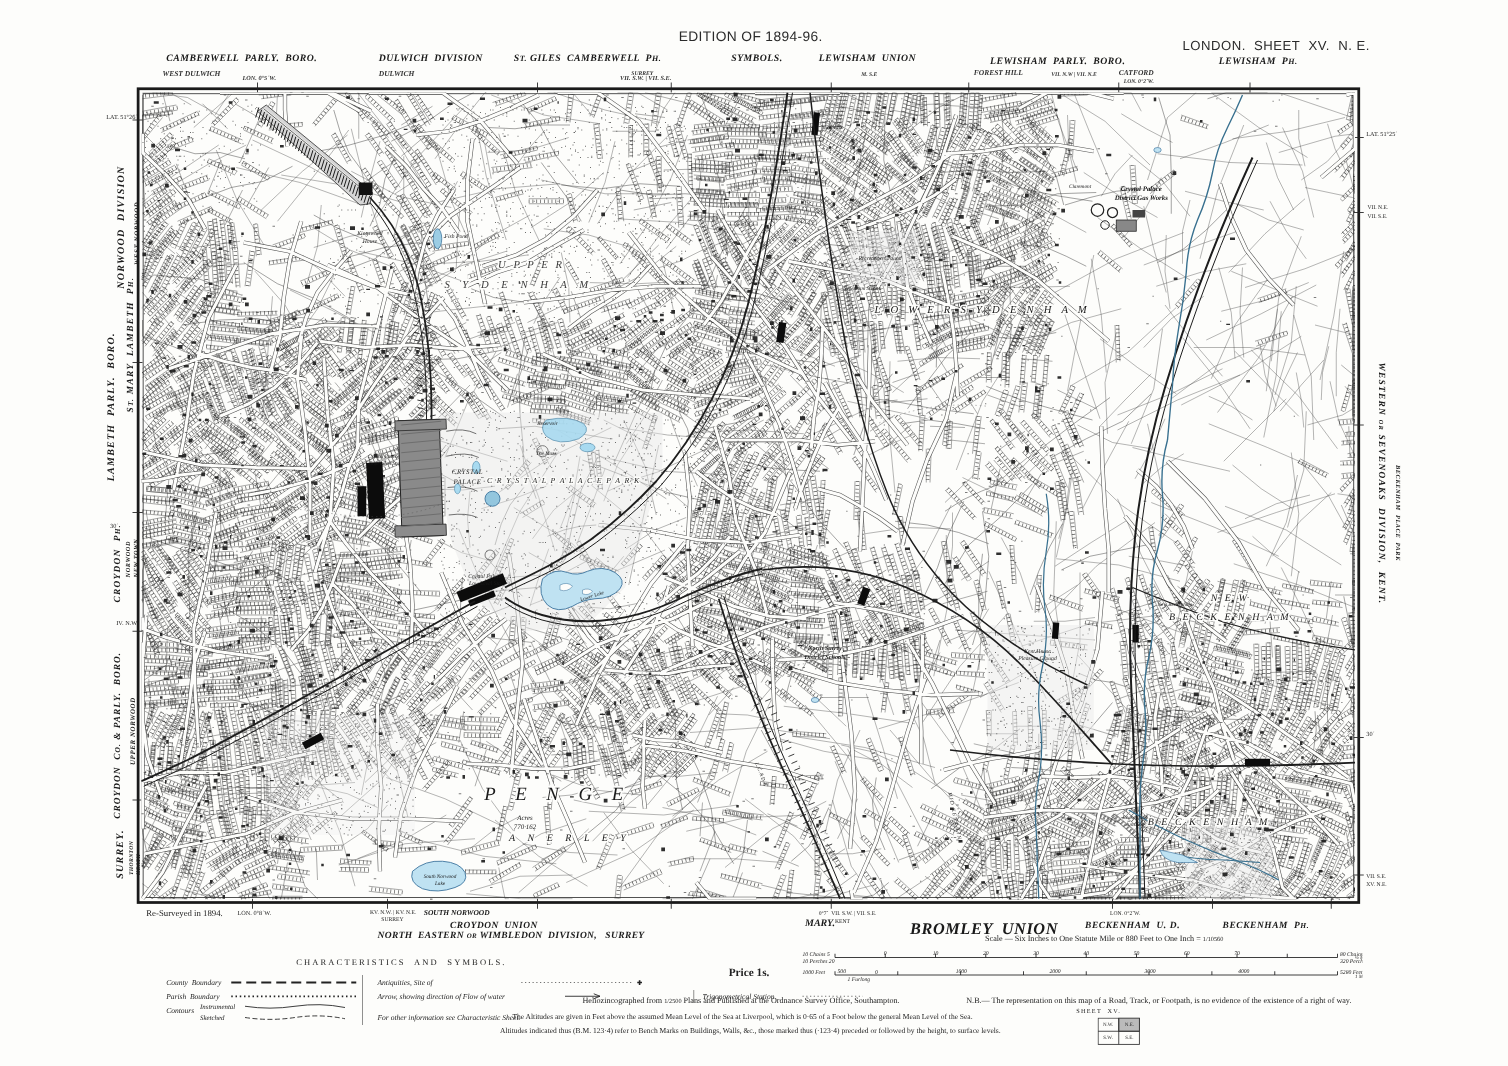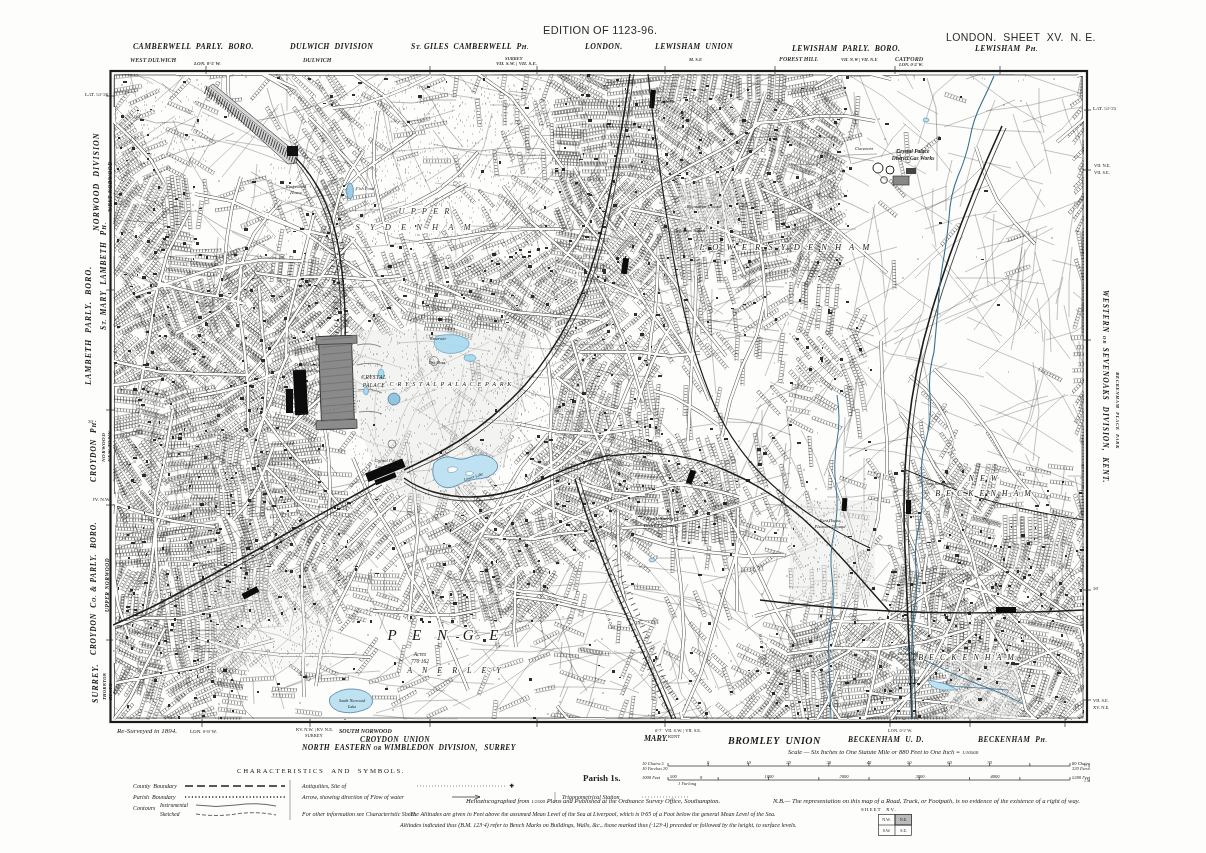--- a/index.html
+++ b/index.html
@@ -1,35 +1,35 @@
 <!DOCTYPE html>
 <html><head><meta charset="utf-8"><style>
 html,body{margin:0;padding:0;background:#fdfdfb;width:1206px;height:853px;overflow:hidden}
 .pg{position:absolute;top:0;left:0;width:1206px;height:853px;background:#fdfdfb;font-family:"Liberation Serif",serif;color:#1a1a1a}
 .t{position:absolute;white-space:nowrap}
 .sans{font-family:"Liberation Sans",sans-serif}
 .bi{font-style:italic;font-weight:bold}
-.it{font-style:italic}
+.it{}
 .rl{transform-origin:0 0;transform:rotate(-90deg)}
 .rr{transform-origin:0 0;transform:rotate(90deg)}
 
 </style></head><body>
 <div class="pg">
 
-<div class="t sans" style="left:543px;top:24px;font-size:11px;letter-spacing:0.3px;color:#2a2a2a">EDITION OF 1123-96.</div>
+<div class="t sans" style="left:543px;top:24px;font-size:11px;letter-spacing:0.3px;color:#2a2a2a">EDITION OF 1894-96.</div>
 
 <div class="t sans" style="left:946px;top:31px;font-size:10.5px;letter-spacing:0.4px;color:#2a2a2a">LONDON. &nbsp;SHEET &nbsp;XV. &nbsp;N. E.</div>
 
 <div class="t bi" style="left:133px;top:42px;font-size:7.8px;letter-spacing:0.4px">CAMBERWELL &nbsp;PARLY. &nbsp;BORO.</div>
 
-<div class="t bi" style="left:290px;top:42px;font-size:7.8px;letter-spacing:0.4px">DULWICH &nbsp;DIVISION</div>
+<div class="t bi" style="left:303px;top:42px;font-size:7.8px;letter-spacing:0.4px">DULWICH &nbsp;DIVISION</div>
 
 <div class="t bi" style="left:411px;top:42px;font-size:7.8px;letter-spacing:0.4px">S<span style="font-size:6.5px">T.</span> GILES &nbsp;CAMBERWELL &nbsp;P<span style="font-size:6.5px">H.</span></div>
 
-<div class="t bi" style="left:585px;top:42px;font-size:7.8px;letter-spacing:0.4px">LONDON.</div>
+<div class="t bi" style="left:585px;top:42px;font-size:7.8px;letter-spacing:0.4px">SYMBOLS.</div>
 
 <div class="t bi" style="left:655px;top:42px;font-size:7.8px;letter-spacing:0.4px">LEWISHAM &nbsp;UNION</div>
 
 <div class="t bi" style="left:792px;top:44px;font-size:7.8px;letter-spacing:0.4px">LEWISHAM &nbsp;PARLY. &nbsp;BORO.</div>
 
 <div class="t bi" style="left:975px;top:44px;font-size:7.8px;letter-spacing:0.4px">LEWISHAM &nbsp;P<span style="font-size:6.5px">H.</span></div>
 
 <div class="t bi" style="left:130px;top:57px;font-size:6.0px;color:#333">WEST DULWICH</div>
 
 <div class="t bi" style="left:303px;top:57px;font-size:6.0px;color:#333">DULWICH</div>
@@ -90,23 +90,23 @@
 <div class="t" style="left:190px;top:729px;font-size:5px">LON. 0°8´W.</div>
 <div class="t" style="left:296px;top:727px;font-size:4.5px">KV. N.W. | KV. N.E.</div>
 <div class="t" style="left:305px;top:733px;font-size:4.5px">SURREY</div>
 
 <div class="t bi" style="left:339px;top:728px;font-size:6px">SOUTH NORWOOD</div>
 <div class="t bi" style="left:360px;top:735px;font-size:7.5px;letter-spacing:0.4px">CROYDON &nbsp;UNION</div>
 <div class="t bi" style="left:302px;top:743px;font-size:7.6px;letter-spacing:0.3px">NORTH &nbsp;EASTERN <span style="font-size:5.5px">OR</span> WIMBLEDON &nbsp;DIVISION, &nbsp;&nbsp;SURREY</div>
 <div class="t" style="left:655px;top:728px;font-size:4.5px">0°7´ &nbsp;VII. S.W. | VII. S.E.</div>
 <div class="t" style="left:668px;top:734px;font-size:4.5px">KENT</div>
 <div class="t bi" style="left:644px;top:734px;font-size:8px">MARY.</div>
-<div class="t bi" style="left:728px;top:735px;font-size:10px;letter-spacing:0.5px">BROMLEY &nbsp;UNION</div>
+<div class="t bi" style="left:728px;top:735px;font-size:13px;letter-spacing:0.5px">BROMLEY &nbsp;UNION</div>
 <div class="t" style="left:888px;top:728px;font-size:4.5px">LON. 0°2´W.</div>
-<div class="t bi" style="left:848px;top:735px;font-size:7.5px;letter-spacing:0.5px">BECKENHAM &nbsp;U. D.</div>
+<div class="t bi" style="left:868px;top:735px;font-size:7.5px;letter-spacing:0.5px">BECKENHAM &nbsp;U. D.</div>
 <div class="t bi" style="left:978px;top:735px;font-size:7.5px;letter-spacing:0.5px">BECKENHAM &nbsp;P<span style="font-size:6px">H.</span></div>
 
 <div class="t it" style="left:788px;top:748px;font-size:6.5px">Scale — Six Inches to One Statute Mile or 880 Feet to One Inch = <span style="font-size:5px">1/10560</span></div>
 
 <svg class="t" style="left:640px;top:758px" width="450" height="32" viewBox="0 0 450 32">
 <g stroke="#222" stroke-width="0.7" fill="none">
 <line x1="28" y1="8" x2="430" y2="8"></line>
 <line x1="28.0" y1="5" x2="28.0" y2="8"></line>
 <line x1="68.2" y1="5" x2="68.2" y2="8"></line>
 <line x1="108.4" y1="5" x2="108.4" y2="8"></line>
@@ -149,21 +149,21 @@
 <text x="129" y="20" text-anchor="middle">1000</text>
         <text x="204" y="20" text-anchor="middle">2000</text>
         <text x="280" y="20" text-anchor="middle">3000</text>
         <text x="355" y="20" text-anchor="middle">4000</text>
 <text x="432" y="21">5280 Feet</text>
         <text x="38" y="27">1 Furlong</text>
         <text x="444" y="24" font-size="4">1 Mile</text>
 </g>
     </svg>
 
-<div class="t" style="left:583px;top:773px;font-size:9px;color:#222;font-weight:bold">Parish 1s.</div>
+<div class="t" style="left:583px;top:773px;font-size:9px;color:#222;font-weight:bold">Price 1s.</div>
 
 <div class="t" style="left:237px;top:767px;font-size:6.8px;letter-spacing:1.7px;color:#222">CHARACTERISTICS &nbsp;AND &nbsp;SYMBOLS.</div>
 
 <svg class="t" style="left:130px;top:780px" width="560" height="45" viewBox="0 0 560 45">
 <g font-family="Liberation Serif,serif" font-size="6" font-style="italic" fill="#222">
 <text x="3" y="8">County &nbsp;Boundary</text>
 <text x="3" y="19">Parish &nbsp;Boundary</text>
 <text x="3" y="30">Contours</text>
 <text x="30" y="27" font-size="5.5">Instrumental</text>
 <text x="30" y="36" font-size="5.5">Sketched</text>

